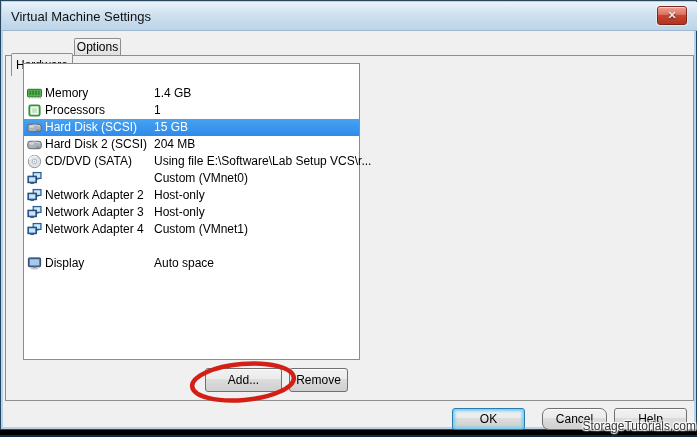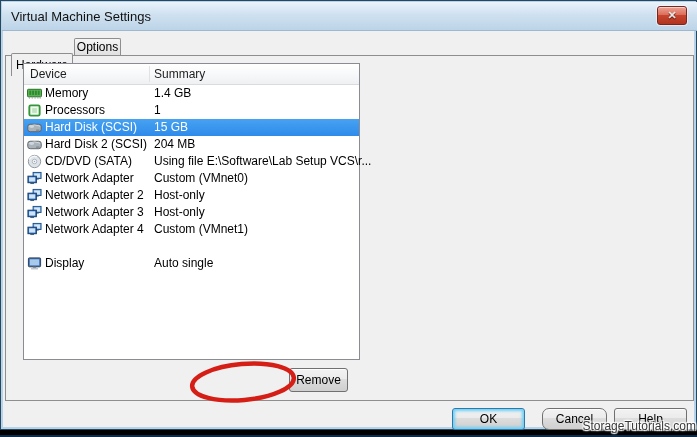--- a/index.html
+++ b/index.html
@@ -91,25 +91,20 @@
 
     <div class="tab tab-active">
       <span>Hardware</span>
     </div>
     <div class="tab tab-inactive">
       <span>Options</span>
     </div>
     <div class="tabpage"></div>
 
     <div class="listbox">
-      <div class="lv-header">
-        <span class="col1">Device</span>
-        <span class="colsep"></span>
-        <span class="col2">Summary</span>
-      </div>
 
       <div class="lv-row" style="top:21px">
         <svg class="lv-icon" viewBox="0 0 16 16">
             <rect x="0.5" y="3.5" width="15" height="8" rx="1" fill="#5ab254" stroke="#1f6e1f"></rect>
             <rect x="2.5" y="5" width="2" height="4.5" fill="#2e8a2e"></rect>
             <rect x="5.5" y="5" width="2" height="4.5" fill="#2e8a2e"></rect>
             <rect x="8.5" y="5" width="2" height="4.5" fill="#2e8a2e"></rect>
             <rect x="11.5" y="5" width="2" height="4.5" fill="#2e8a2e"></rect>
             <rect x="2" y="11.5" width="1.2" height="2" fill="#a9a9a9"></rect>
             <rect x="5" y="11.5" width="1.2" height="2" fill="#a9a9a9"></rect>
@@ -165,21 +160,20 @@
 
       <div class="lv-row" style="top:106px">
         <svg class="lv-icon" viewBox="0 0 16 16">
             <rect x="6.5" y="1.5" width="8.5" height="6.5" fill="#79b0e0" stroke="#1d4f8a"></rect>
             <rect x="7.7" y="2.7" width="6.1" height="4.1" fill="#d6e8f8"></rect>
             <rect x="9" y="8" width="3.5" height="1.2" fill="#44637e"></rect>
             <rect x="1" y="5.5" width="9" height="7" fill="#2c6cc0" stroke="#123c6e"></rect>
             <rect x="2.2" y="6.7" width="6.6" height="4.6" fill="#cfe4f7"></rect>
             <rect x="3.5" y="12.5" width="4" height="1.4" fill="#44637e"></rect>
           </svg>
-        <span class="dev">Network Adapter</span>
         <span class="sum">Custom (VMnet0)</span>
       </div>
 
       <div class="lv-row" style="top:123px">
         <svg class="lv-icon" viewBox="0 0 16 16">
             <rect x="6.5" y="1.5" width="8.5" height="6.5" fill="#79b0e0" stroke="#1d4f8a"></rect>
             <rect x="7.7" y="2.7" width="6.1" height="4.1" fill="#d6e8f8"></rect>
             <rect x="9" y="8" width="3.5" height="1.2" fill="#44637e"></rect>
             <rect x="1" y="5.5" width="9" height="7" fill="#2c6cc0" stroke="#123c6e"></rect>
             <rect x="2.2" y="6.7" width="6.6" height="4.6" fill="#cfe4f7"></rect>
@@ -217,24 +211,25 @@
 
 
       <div class="lv-row" style="top:191px">
         <svg class="lv-icon" viewBox="0 0 16 16">
             <rect x="1.5" y="2" width="13" height="9.5" rx="1" fill="#3f6fae" stroke="#273c58"></rect>
             <rect x="3" y="3.5" width="10" height="6.5" fill="#a6c9ec"></rect>
             <rect x="6.2" y="11.5" width="3.6" height="1.4" fill="#8a9097"></rect>
             <rect x="4.2" y="12.9" width="7.6" height="1.4" fill="#b9bfc6"></rect>
           </svg>
         <span class="dev">Display</span>
-        <span class="sum">Auto single</span>
-      </div>
-    </div>
-
+        <span class="sum">Auto space</span>
+      </div>
+    </div>
+
+    <div class="btn" style="left:204px; top:367px; width:77px; height:24px; line-height:22px; z-index:5;">Add...</div>
     <div class="btn" style="left:288px; top:367px; width:59px; height:24px; line-height:22px; z-index:5;">Remove</div>
 
     <div class="groupbox" style="left:375px; top:68px; width:297px; height:46px;">
       <span class="group-label">Disk file</span>
       <input class="textbox" type="text" value="node1.vmdk" style="">
     </div>
 
     <div class="groupbox" style="left:375px; top:127px; width:297px; height:77px;">
       <span class="group-label">Capacity</span>
       <span class="group-line" style="top:14px">Current size: 11.5 GB</span>

